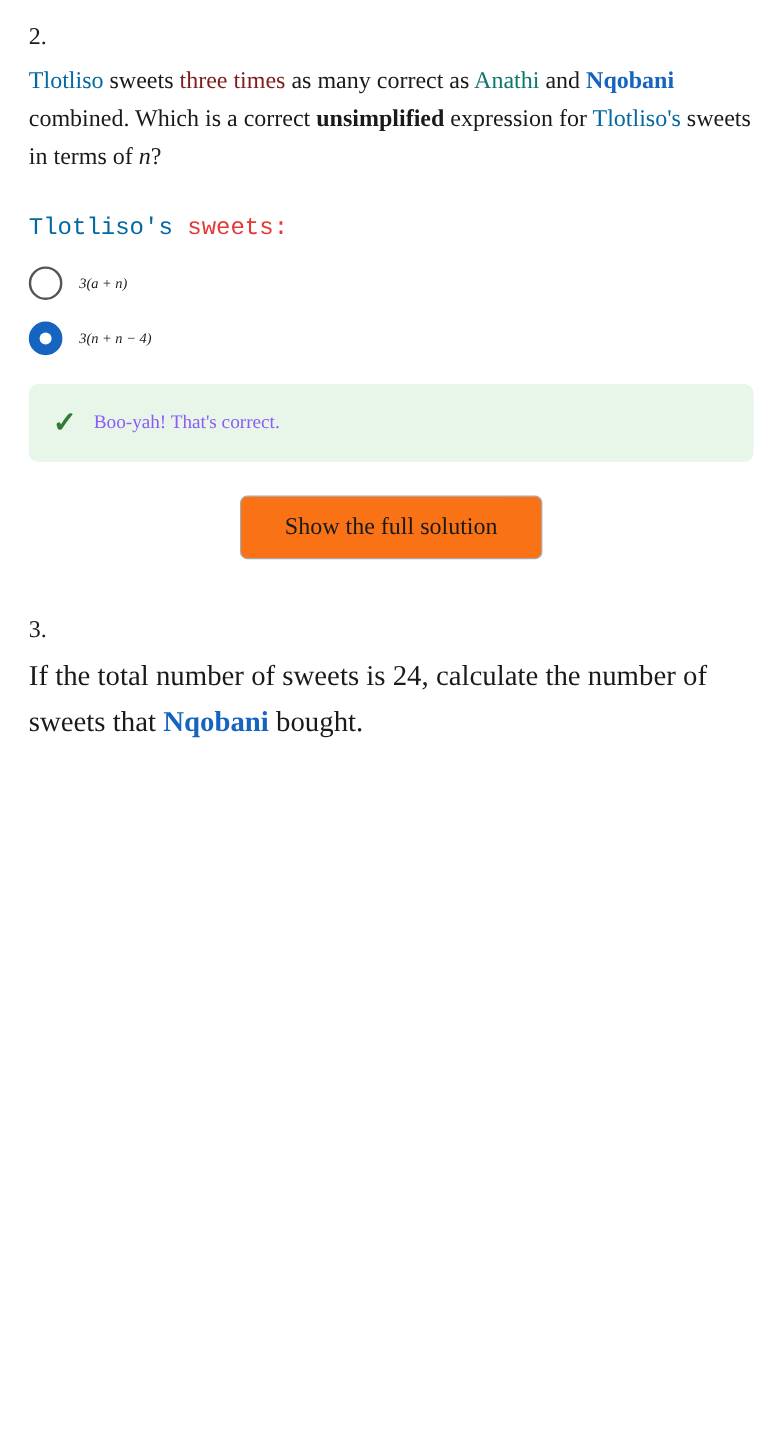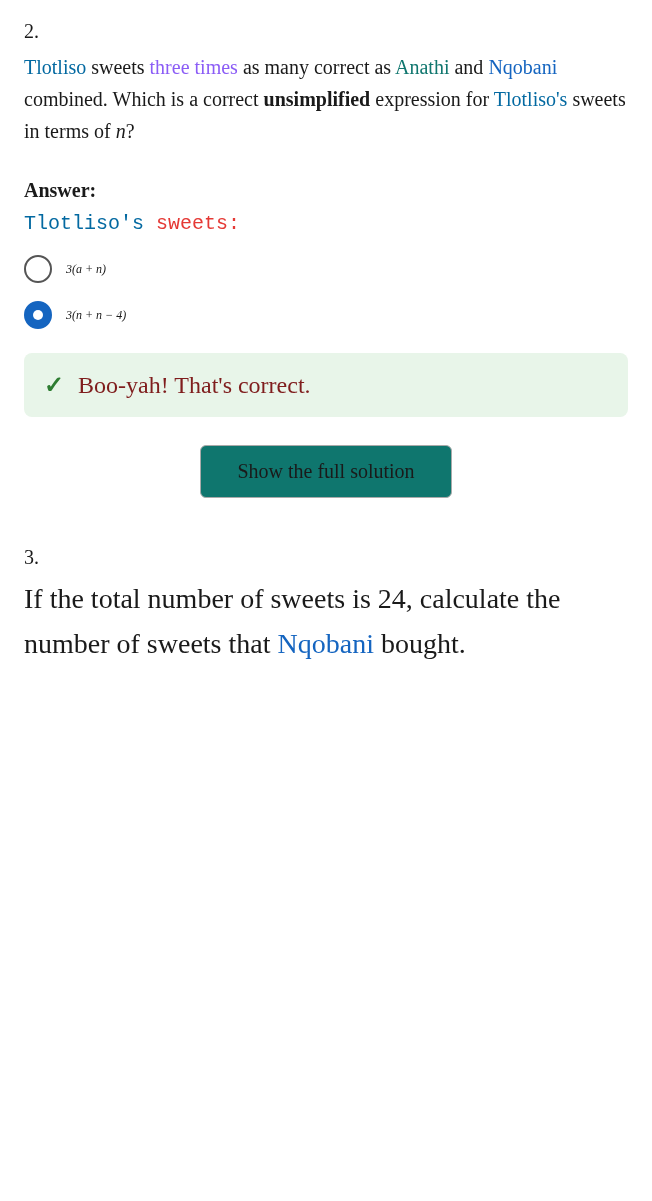--- a/index.html
+++ b/index.html
@@ -28,29 +28,30 @@
       line-height: 1.6;
       margin-bottom: 16px;
       font-size: 20px;
     }
 
     .tlotliso {
       color: #0369a1;
     }
 
     .three-times {
-      color: #8b5cf6;
+      color: #7f1d1d;
     }
 
     .anathi {
       color: #0f766e;
     }
 
     .nqobani {
       color: #1565c0;
+      font-weight: bold;
     }
 
     .bold {
       font-weight: bold;
       margin-top: 24px;
     }
 
     .italic {
       font-style: italic;
     }
@@ -124,53 +125,53 @@
       margin-bottom: 28px;
     }
 
     .check-icon {
       color: #2e7d32;
       font-size: 24px;
       font-weight: bold;
     }
 
     .correct-text {
-      font-size: 24px;
-      color: #7f1d1d;
+      font-size: 16px;
+      color: #8b5cf6;
     }
 
     .show-solution-container {
       display: flex;
       justify-content: center;
       margin-bottom: 48px;
     }
 
     .show-solution-btn {
-      background: #0f766e;
+      background: #f97316;
       border: 1.5px solid #aaa;
       border-radius: 6px;
       padding: 14px 36px;
       font-size: 20px;
       font-family: Georgia, 'Times New Roman', serif;
       color: #1a1a1a;
       cursor: pointer;
     }
 
     .next-question {
       margin-top: 16px;
     }
 
     .next-question-number {
       font-size: 20px;
       color: #1a1a1a;
       margin-bottom: 8px;
     }
 
     .next-question-text {
-      font-size: 28px;
+      font-size: 24px;
       line-height: 1.6;
     }
 
     
     .math {
       font-style: italic;
     }
   </style>
 </head>
 <body>
@@ -186,21 +187,20 @@
   <span> as many correct as </span>
   <span class="anathi">Anathi</span>
   <span> and </span>
   <span class="nqobani">Nqobani</span>
   <span> combined. Which is a correct <span class="bold">unsimplified</span> expression for </span>
   <span class="tlotliso">Tlotliso's</span>
   <span> sweets in terms of <span class="italic">n</span>?</span>
 </div>
 
 <div class="answer-section">
-  <div class="answer-label">Answer:</div>
   <div class="tlotliso-sweets">
     <span class="tlotliso">Tlotliso's</span>
     <span> sweets:</span>
   </div>
 
   <ul class="options-list">
     <li class="option-item">
       <div class="radio-circle"></div>
       <span class="option-text math">3(<span class="italic">a</span> + <span class="italic">n</span>)</span>
     </li>

